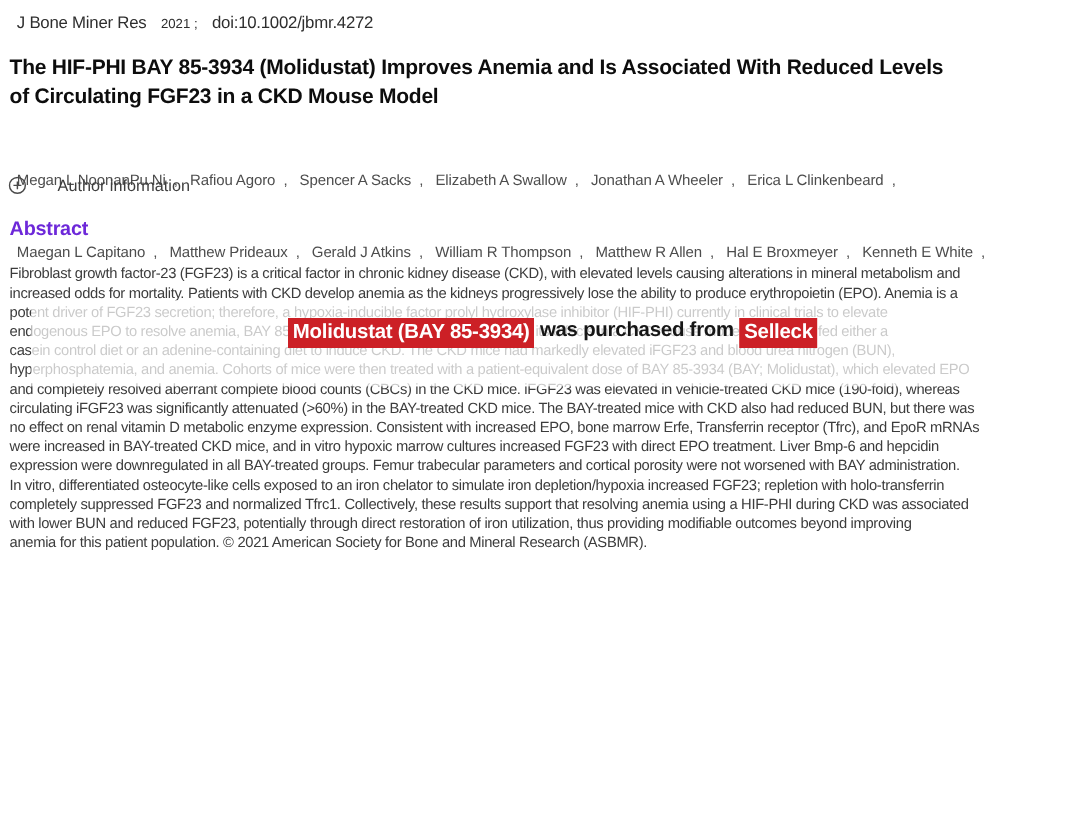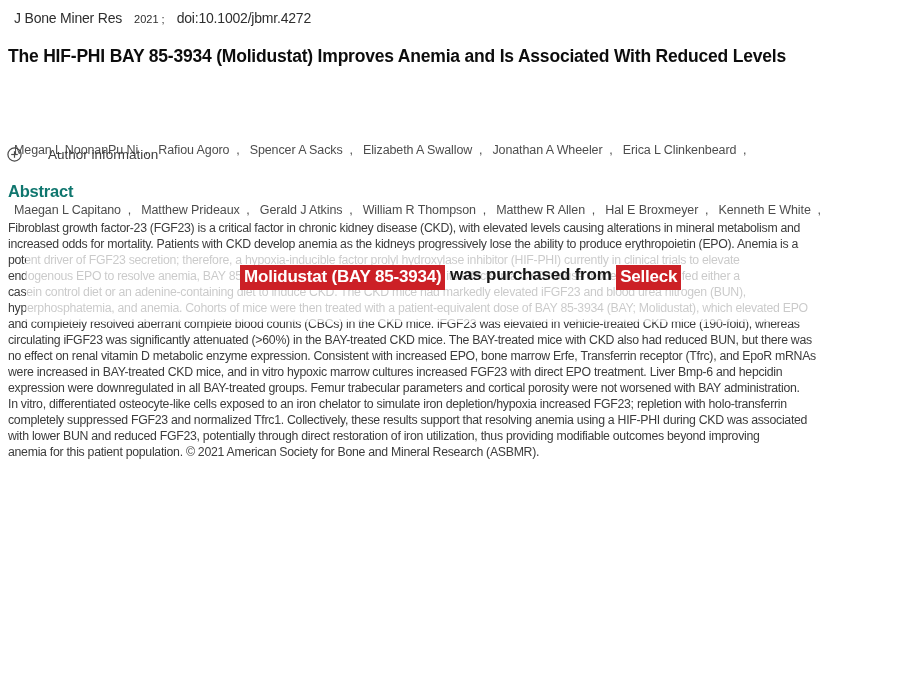--- a/index.html
+++ b/index.html
@@ -26,21 +26,21 @@
     letter-spacing:-0.1px; white-space:pre; cursor:pointer;
   }
   
   .authinfo {
     position:absolute; top:147px; left:7px;
     display:flex; align-items:center; gap:26px;
     font-size:13.5px; color:#3d3d3d; cursor:pointer;
   }
   .authinfo svg { display:block; }
   
-  .abs-h { position:absolute; top:182px; left:8px; font-size:16.5px; font-weight:700; color:#0f766e; letter-spacing:-0.2px; }
+  .abs-h { position:absolute; top:182px; left:8px; font-size:16.5px; font-weight:700; color:#6d28d9; letter-spacing:-0.2px; }
   .abs-lines { position:absolute; top:220px; left:8px; width:888px; z-index:1; }
   .abs-line {
     height:16px; line-height:16px; white-space:pre;
     font-size:12.3px; color:#3c3c3c; letter-spacing:-0.28px;
   }
   
   .fade-overlay {
     position:absolute; left:26px; top:250px; width:831px; height:72px;
     background:rgba(255,255,255,0.73); z-index:2; pointer-events:none;
   }
@@ -57,20 +57,21 @@
 </style>
 </head>
 <body>
 
 <div class="page">
 
   <div class="cite"><span class="journal">J Bone Miner Res</span><span class="year">2021 ;</span><span class="doi">doi:10.1002/jbmr.4272</span></div>
 
   <div class="title">
     <div>The HIF-PHI BAY 85-3934 (Molidustat) Improves Anemia and Is Associated With Reduced Levels</div>
+    <div>of Circulating FGF23 in a CKD Mouse Model</div>
   </div>
 
   <div class="authors">
     <div>Megan L NoonanPu Ni  ,   Rafiou Agoro  ,   Spencer A Sacks  ,   Elizabeth A Swallow  ,   Jonathan A Wheeler  ,   Erica L Clinkenbeard  ,</div>
     <div>Maegan L Capitano  ,   Matthew Prideaux  ,   Gerald J Atkins  ,   William R Thompson  ,   Matthew R Allen  ,   Hal E Broxmeyer  ,   Kenneth E White  ,</div>
   </div>
 
   <div class="authinfo">
     <svg width="15" height="15" viewBox="0 0 15 15">
       <circle cx="7.5" cy="7.5" r="6.6" fill="none" stroke="#4a4a4a" stroke-width="1.2"></circle>

